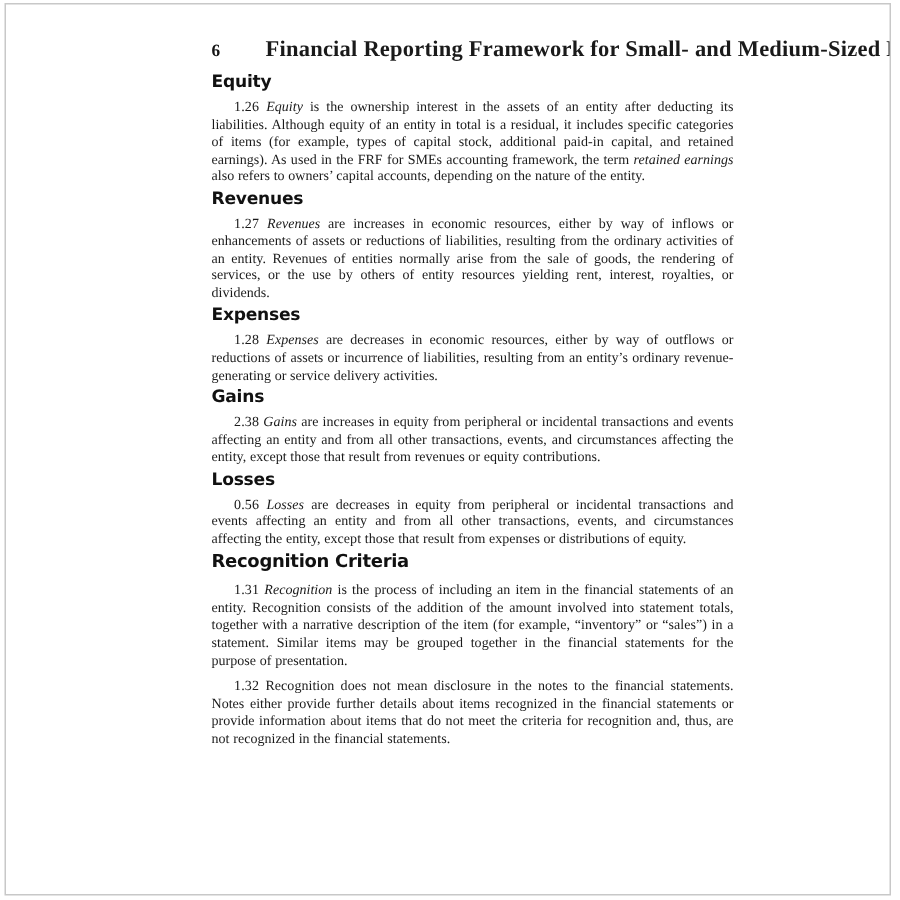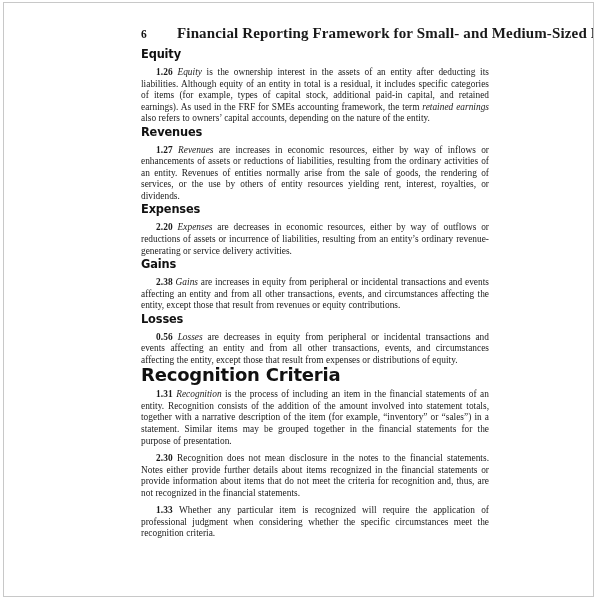--- a/index.html
+++ b/index.html
@@ -65,21 +65,21 @@
     font-family: "DejaVu Sans", sans-serif;
     font-weight: bold;
     font-size: 11.4px;
     letter-spacing: -0.15px;
     color: #111111;
     margin: 0;
     padding: 0;
     line-height: 14px;
   }
   h2.section-head.major {
-    font-size: 18px;
+    font-size: 12px;
     letter-spacing: -0.2px;
     line-height: 17px;
   }
 
   .head-equity   { margin-top: 0px; }
   .head-revenues { margin-top: 14px; }
   .head-expenses { margin-top: 14px; }
   .head-gains    { margin-top: 14px; }
   .head-losses   { margin-top: 14px; }
   .head-recog    { margin-top: 16px; }
@@ -95,21 +95,21 @@
     margin: 0;
     padding: 0;
     text-indent: 15px;
     letter-spacing: 0.02px;
     word-spacing: 0.1px;
   }
   p.para.after-head { margin-top: 6px; }
   p.para.next { margin-top: 6px; }
 
   .num {
-    font-weight: bold;
+    font-weight: normal;
     letter-spacing: 0.1px;
   }
   .it { font-style: italic; }
 </style>
 </head>
 <body>
 
 <div class="page">
   <div class="content">
 
@@ -123,41 +123,38 @@
       <span class="num">1.26</span><span>&nbsp;</span><span class="it">Equity</span><span> is the ownership interest in the assets of an entity after deducting its liabilities. Although equity of an entity in total is a residual, it includes specific categories of items (for example, types of capital stock, additional paid-in capital, and retained earnings). As used in the FRF for SMEs accounting framework, the term </span><span class="it">retained earnings</span><span> also refers to owners’ capital accounts, depending on the nature of the entity.</span>
     </p>
 
     <h2 class="section-head head-revenues">Revenues</h2>
     <p class="para after-head">
       <span class="num">1.27</span><span>&nbsp;</span><span class="it">Revenues</span><span> are increases in economic resources, either by way of inflows or enhancements of assets or reductions of liabilities, resulting from the ordinary activities of an entity. Revenues of entities normally arise from the sale of goods, the rendering of services, or the use by others of entity resources yielding rent, interest, royalties, or dividends.</span>
     </p>
 
     <h2 class="section-head head-expenses">Expenses</h2>
     <p class="para after-head">
-      <span class="num">2.20</span><span>&nbsp;</span><span class="it">Expenses</span><span> are decreases in economic resources, either by way of outflows or reductions of assets or incurrence of liabilities, resulting from an entity’s ordinary revenue-generating or service delivery activities.</span>
+      <span class="num">1.28</span><span>&nbsp;</span><span class="it">Expenses</span><span> are decreases in economic resources, either by way of outflows or reductions of assets or incurrence of liabilities, resulting from an entity’s ordinary revenue-generating or service delivery activities.</span>
     </p>
 
     <h2 class="section-head head-gains">Gains</h2>
     <p class="para after-head">
       <span class="num">2.38</span><span>&nbsp;</span><span class="it">Gains</span><span> are increases in equity from peripheral or incidental transactions and events affecting an entity and from all other transactions, events, and circumstances affecting the entity, except those that result from revenues or equity contributions.</span>
     </p>
 
     <h2 class="section-head head-losses">Losses</h2>
     <p class="para after-head">
       <span class="num">0.56</span><span>&nbsp;</span><span class="it">Losses</span><span> are decreases in equity from peripheral or incidental transactions and events affecting an entity and from all other transactions, events, and circumstances affecting the entity, except those that result from expenses or distributions of equity.</span>
     </p>
 
     <h2 class="section-head major head-recog">Recognition Criteria</h2>
 
     <p class="para after-head">
       <span class="num">1.31</span><span>&nbsp;</span><span class="it">Recognition</span><span> is the process of including an item in the financial statements of an entity. Recognition consists of the addition of the amount involved into statement totals, together with a narrative description of the item (for example, “inventory” or “sales”) in a statement. Similar items may be grouped together in the financial statements for the purpose of presentation.</span>
     </p>
 
     <p class="para next">
-      <span class="num">2.30</span><span>&nbsp;</span><span>Recognition does not mean disclosure in the notes to the financial statements. Notes either provide further details about items recognized in the financial statements or provide information about items that do not meet the criteria for recognition and, thus, are not recognized in the financial statements.</span>
+      <span class="num">1.32</span><span>&nbsp;</span><span>Recognition does not mean disclosure in the notes to the financial statements. Notes either provide further details about items recognized in the financial statements or provide information about items that do not meet the criteria for recognition and, thus, are not recognized in the financial statements.</span>
     </p>
 
-    <p class="para next">
-      <span class="num">1.33</span><span>&nbsp;</span><span>Whether any particular item is recognized will require the application of professional judgment when considering whether the specific circumstances meet the recognition criteria.</span>
-    </p>
 
   </div>
 </div>
 
 </body></html>

